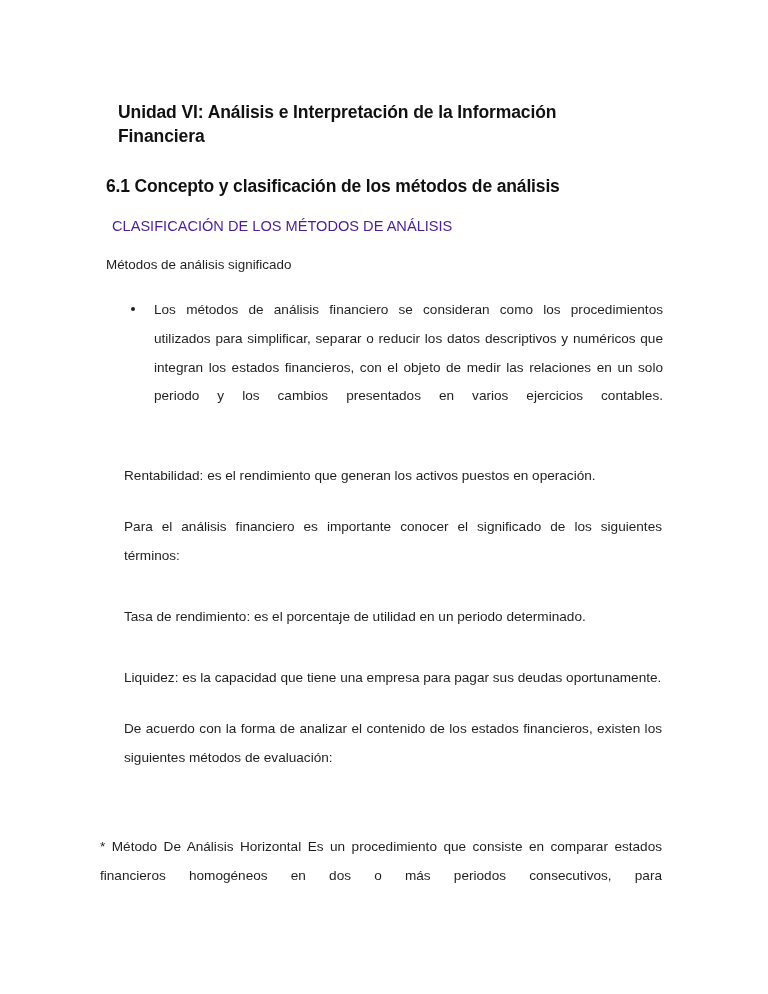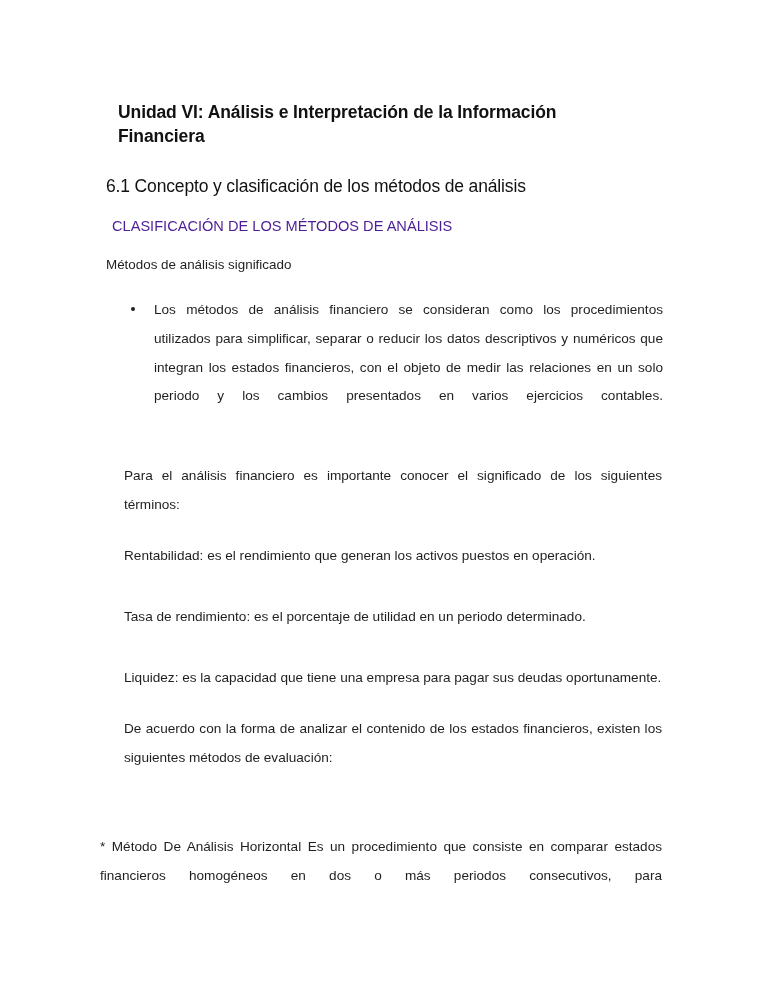--- a/index.html
+++ b/index.html
@@ -29,21 +29,21 @@
     font-size: 17.5px;
     font-weight: bold;
     line-height: 1.38;
     letter-spacing: -0.1px;
     color: #111111;
     margin: 12px;
     max-width: 500px;
   }
   .heading-2 {
     font-size: 17.5px;
-    font-weight: normal;
+    font-weight: bold;
     line-height: 1.38;
     letter-spacing: -0.15px;
     color: #111111;
     margin: 26px 0 0 0;
     white-space: nowrap;
   }
 
   
   .section-caption {
     font-size: 14.6px;
@@ -122,23 +122,23 @@
 
   <p class="lead-line">Métodos de análisis significado</p>
 
   <ul class="bullet-list">
     <li class="bullet-item">
       <span class="bullet-dot"></span>
       <span>Los métodos de análisis financiero se consideran como los procedimientos utilizados para simplificar, separar o reducir los datos descriptivos y numéricos que integran los estados financieros, con el objeto de medir las relaciones en un solo periodo y los cambios presentados en varios ejercicios contables.</span>
     </li>
   </ul>
 
+  <p class="body-para gap-top">Rentabilidad: es el rendimiento que generan los activos puestos en operación.</p>
+
   <p class="body-para gap-top">Para el análisis financiero es importante conocer el significado de los siguientes términos:</p>
-
-  <p class="body-para gap-top">Rentabilidad: es el rendimiento que generan los activos puestos en operación.</p>
 
   <p class="body-para big-gap">Tasa de rendimiento: es el porcentaje de utilidad en un periodo determinado.</p>
 
   <p class="body-para big-gap">Liquidez: es la capacidad que tiene una empresa para pagar sus deudas oportunamente.</p>
 
   <p class="body-para gap-top">De acuerdo con la forma de analizar el contenido de los estados financieros, existen los siguientes métodos de evaluación:</p>
 
 
   <p class="body-para outdent">* Método De Análisis Horizontal Es un procedimiento que consiste en comparar estados financieros homogéneos en dos o más periodos consecutivos, para</p>
 

